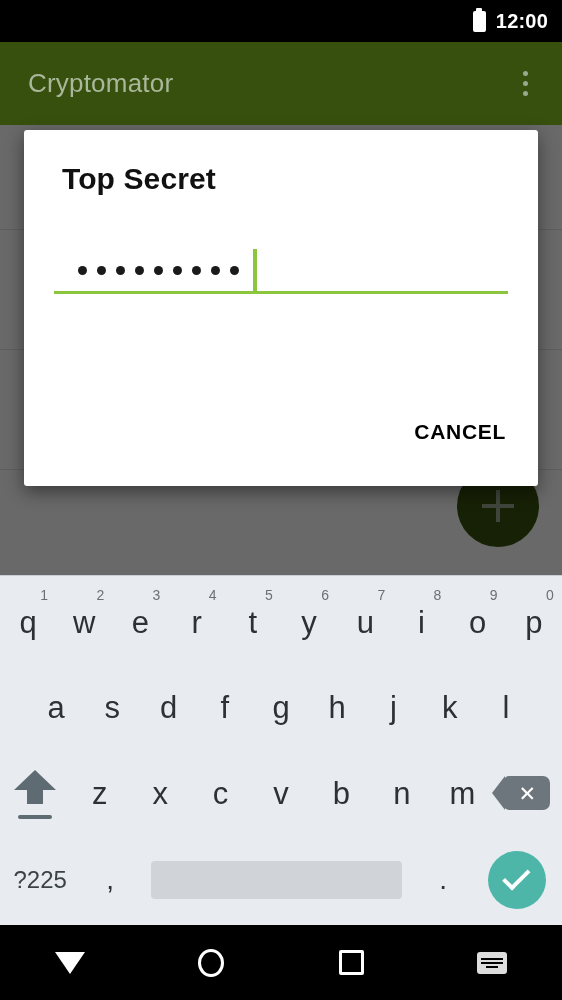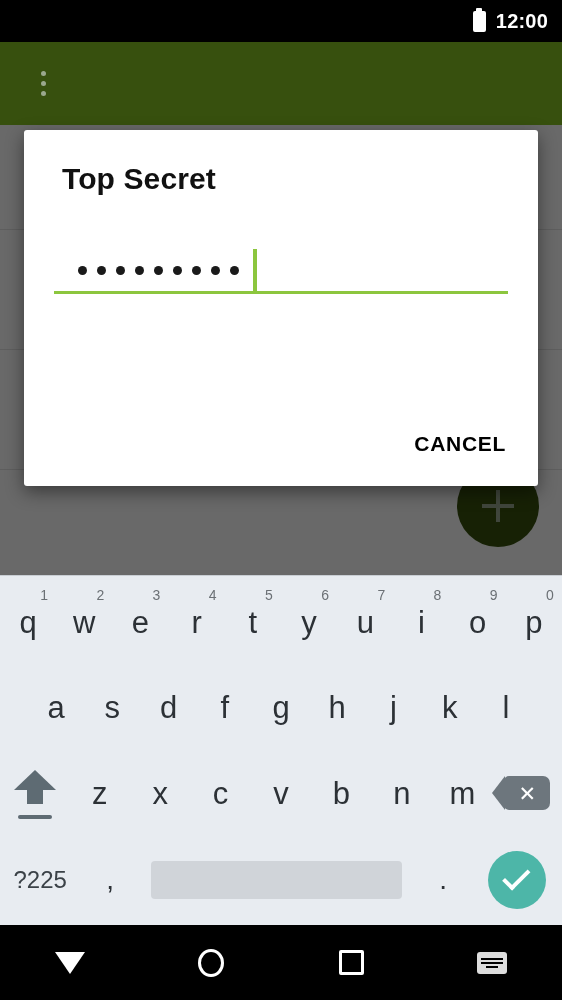--- a/index.html
+++ b/index.html
@@ -180,21 +180,21 @@
   #caret {
     position: absolute;
     bottom: 2px;
     width: 4px;
     height: 42px;
     background: #8cc63e;
   }
   #dialog-actions {
     position: absolute;
     right: 28px;
-    bottom: 24px;
+    bottom: 36px;
     display: flex;
     align-items: center;
     gap: 32px;
   }
   .dialog-btn {
     background: none;
     border: none;
     font-family: "Liberation Sans", sans-serif;
     font-size: 21px;
     font-weight: bold;
@@ -401,20 +401,21 @@
   </div>
 
   <div id="scrim"></div>
 
   <div id="status-bar">
     <span class="battery"></span>
     <span id="status-time">12:00</span>
   </div>
 
   <div id="app-bar">
+    <div id="app-title">Cryptomator</div>
     <div id="overflow-menu">
       <i></i>
         <i></i>
         <i></i>
     </div>
   </div>
 
   <div id="dialog">
     <div id="dialog-title">Top Secret</div>
 

